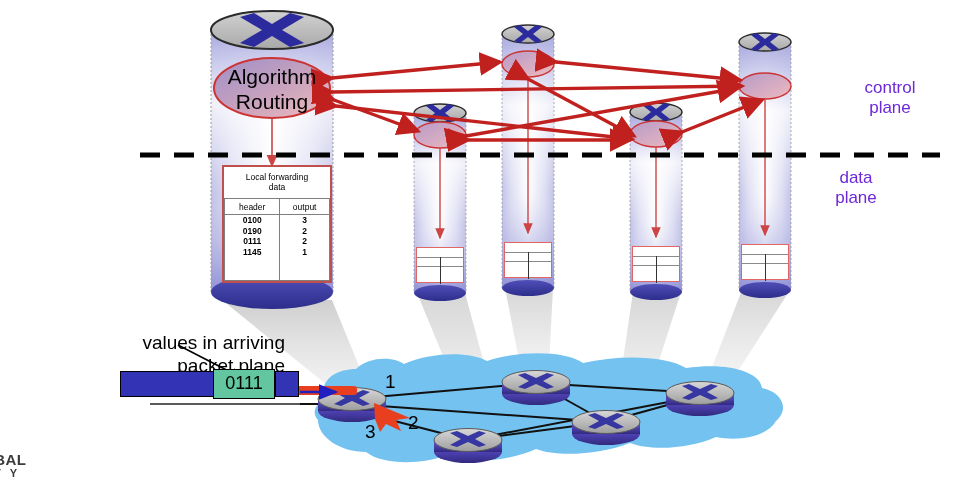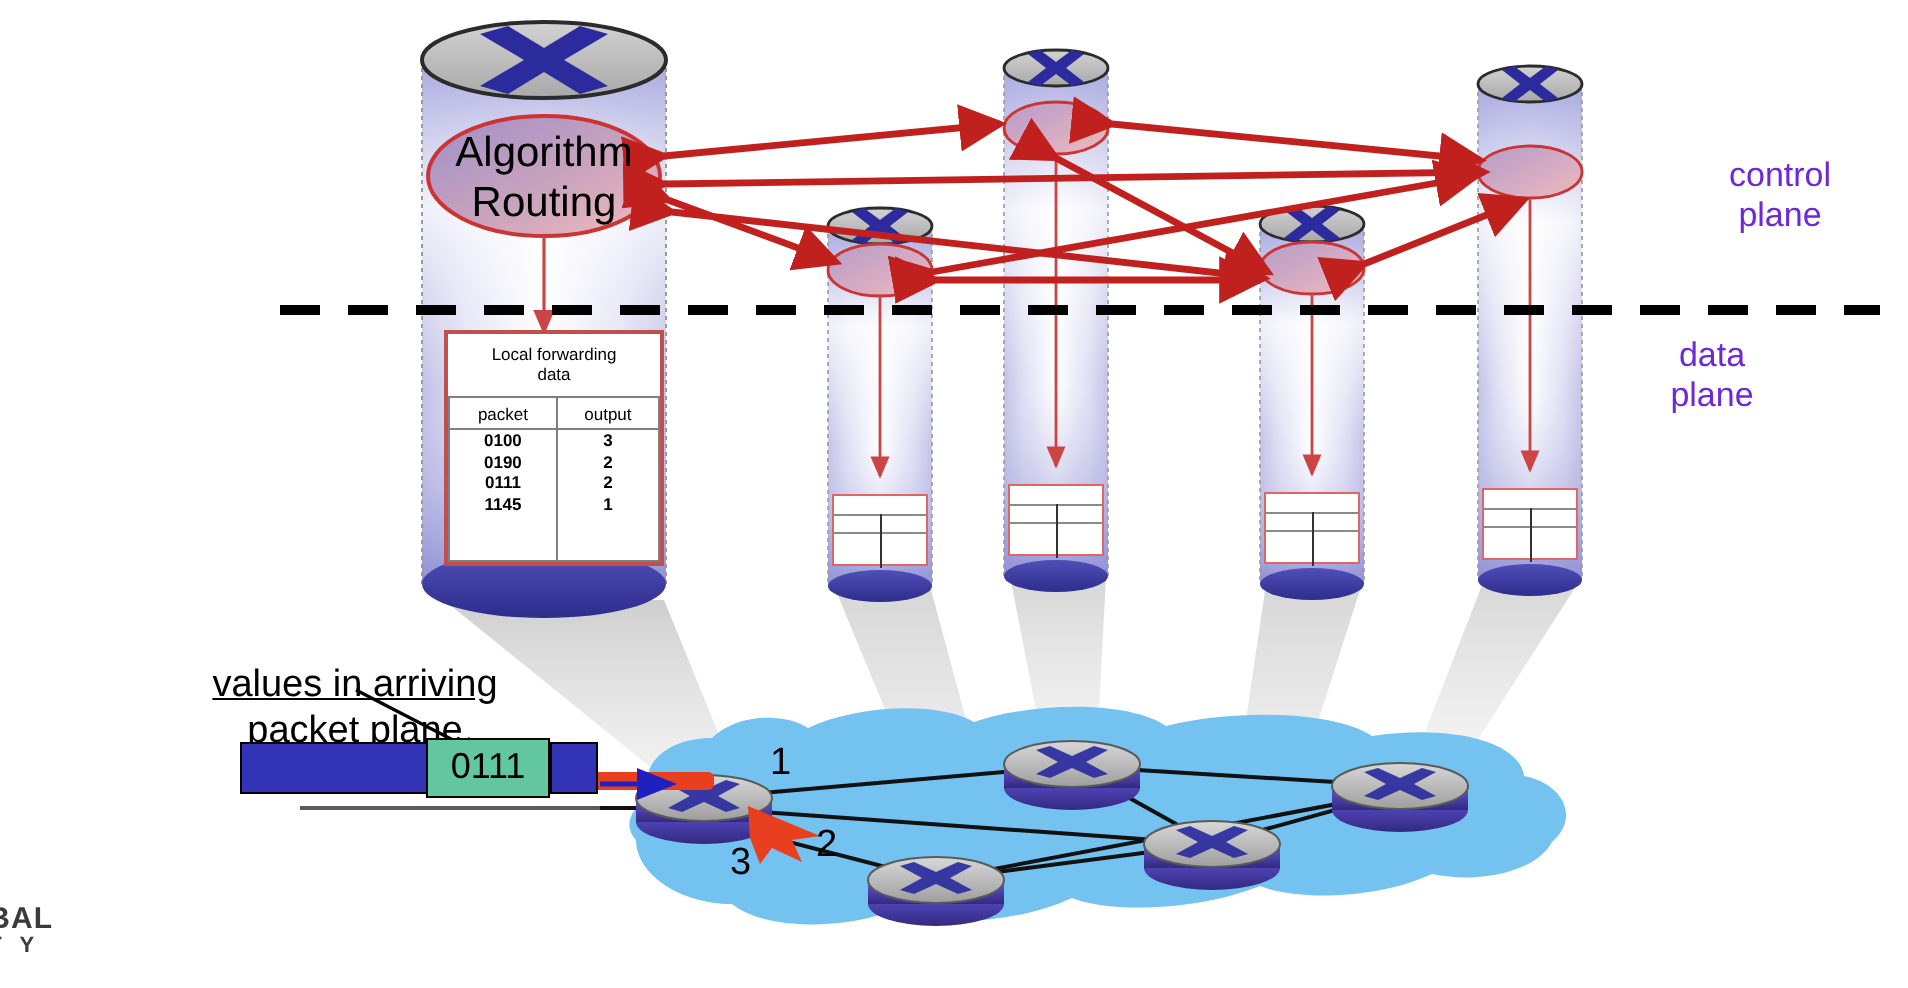--- a/index.html
+++ b/index.html
@@ -7,21 +7,21 @@
        font-family:"Liberation Sans", sans-serif;color:#000;}
   .stage{position:absolute;inset:0;width:954px;height:494px;}
   svg.layer{position:absolute;left:0;top:0;width:954px;height:494px;overflow:visible;}
 
   
   .plane-label{position:absolute;text-align:center;font-size:17px;line-height:20px;color:#6d28d9;}
   #control-plane-label{left:838px;top:78px;width:104px;}
   #data-plane-label{left:804px;top:168px;width:104px;}
 
   #arriving-label{position:absolute;left:70px;top:331px;width:215px;font-size:19px;
-                  line-height:23px;color:#000;text-align:center;text-decoration:underline;}
+                  line-height:23px;color:#000;text-align:right;}
 
   
   #main-table{position:absolute;left:222px;top:165px;width:110px;height:118px;
               background:#ffffff;border:2px solid #c0504d;box-sizing:border-box;}
   #main-table .tbl{width:100%;height:100%;border-collapse:collapse;}
   #main-table .tbl td{border:1px solid #7f7f7f;font-size:8.5px;text-align:center;
                       padding:0;color:#000;}
   #main-table .cap{border:none!important;border-bottom:1px solid #7f7f7f!important;
                    font-size:8.5px;line-height:10px;padding:3px 1px 3px 1px;}
   #main-table .hdr{font-size:9px;padding:3px 0;}
@@ -274,21 +274,21 @@
   <div id="main-table">
     <table class="tbl">
       <tbody>
           <tr>
         <td class="cap" colspan="2">
           <span>Local forwarding</span><br>
           <span>data</span>
         </td>
       </tr>
       <tr>
-        <td class="hdr">packet</td>
+        <td class="hdr">header</td>
         <td class="hdr">output</td>
       </tr>
       <tr>
         <td class="rows">
           <div>0100</div>
           <div>0190</div>
           <div>0111</div>
           <div>1145</div>
         </td>
         <td class="rows">

